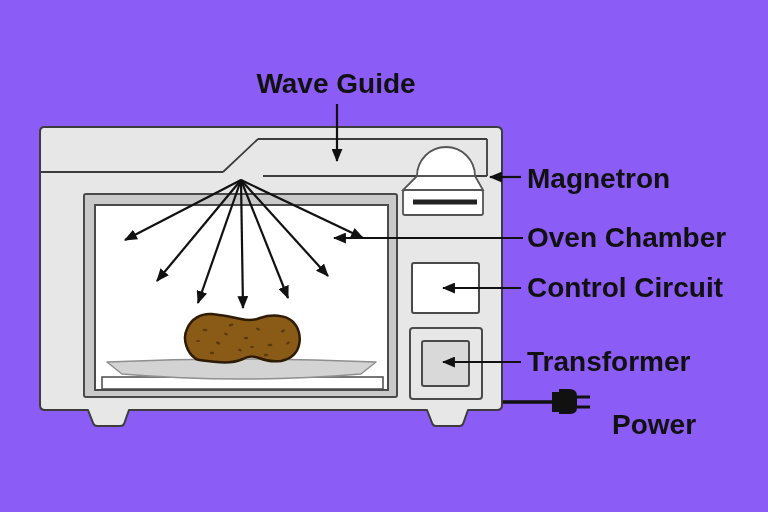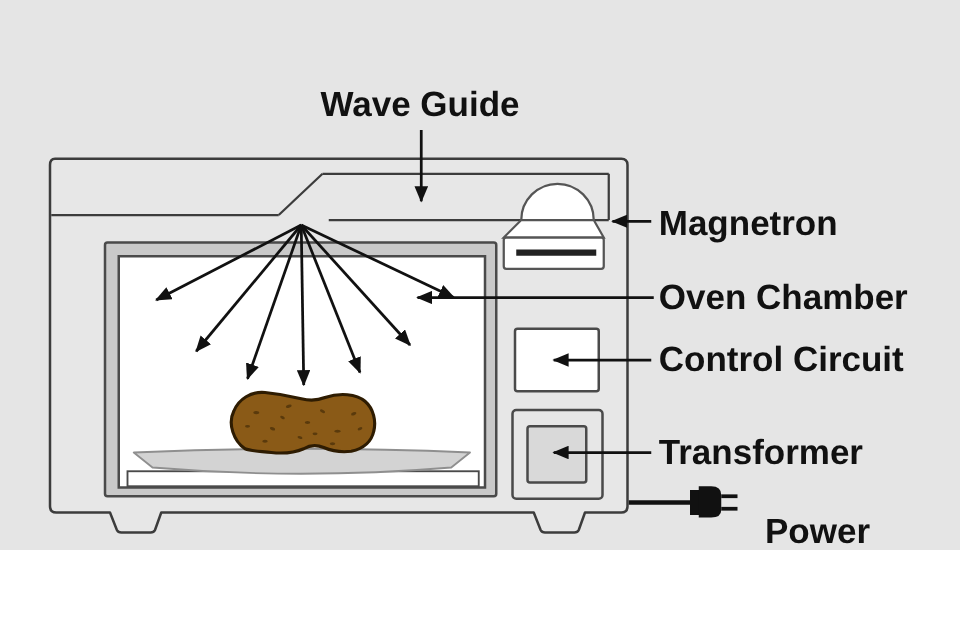--- a/index.html
+++ b/index.html
@@ -1,16 +1,16 @@
 <!DOCTYPE html>
 <html><head>
 <meta charset="utf-8">
 <style>
   html,body{margin:0;padding:0;background:#ffffff;}
-  .stage{position:relative;width:768px;height:440px;background:#e5e5e5;overflow:hidden;}
+  .stage{position:relative;width:768px;height:512px;background:#8b5cf6;overflow:hidden;}
   svg{display:block;}
   .lbl{font:bold 28px "Liberation Sans","DejaVu Sans",sans-serif;fill:#111111;}
   .struct{fill:none;stroke:#3c3c3c;stroke-width:1.8;}
   .frame{stroke:#4a4a4a;stroke-width:2;}
   .arrow{stroke:#111111;stroke-width:2.2;fill:none;}
 </style>
 </head>
 <body>
 
 <div class="stage">

